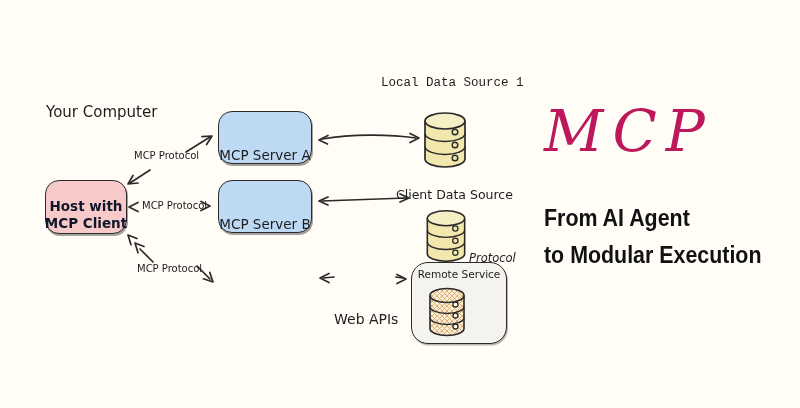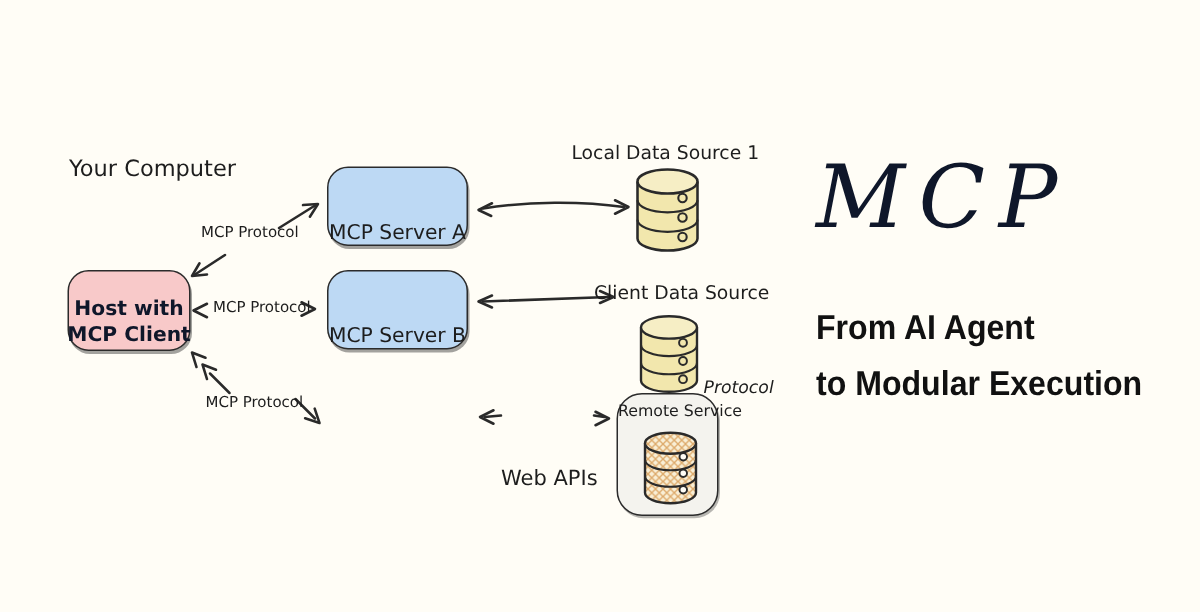--- a/index.html
+++ b/index.html
@@ -30,21 +30,21 @@
   }
 
   .proto { font-size:10px; }
   .ds-label { font-size:12.5px; }
   .internet { font-size:11.5px; font-style:italic; }
   .webapis { font-size:14px; }
   .remote-label { font-size:10.5px; width:100%; text-align:center; }
 
   .mcp-title {
     font-family:"DejaVu Serif", serif; font-style:italic;
-    font-size:58px; letter-spacing:9px; color:#0f172a; line-height:1;
+    font-size:58px; letter-spacing:9px; color:#be185d; line-height:1;
   }
   .subtitle {
     font-weight:bold; font-size:23px; line-height:37px; color:#111;
     letter-spacing:0px; transform:scaleX(0.93); transform-origin:left top;
     white-space:nowrap;
   }
 
   svg { display:block; }
 </style>
 </head>
@@ -99,21 +99,21 @@
   <div class="abs hand proto" style="left:142px; top:200px;">MCP Protocol</div>
   <div class="abs hand proto" style="left:137px; top:263px;">MCP Protocol</div>
 
   <div class="abs node server hand" style="left:218px; top:111px;">
     <div>MCP Server A</div>
   </div>
   <div class="abs node server hand" style="left:218px; top:180px;">
     <div>MCP Server B</div>
   </div>
 
-  <div class="abs hand ds-label" style="left:381px; top:94px;">Local Data Source 1</div>
+  <div class="abs hand ds-label" style="left:381px; top:76px;font-family:Liberation Mono, monospace;">Local Data Source 1</div>
   <div class="abs hand ds-label" style="left:396px; top:187px;">Client Data Source</div>
   <div class="abs hand internet" style="left:469px; top:251px;">Protocol</div>
   <div class="abs hand webapis" style="left:334px; top:268px;margin-top:43px;">Web APIs</div>
 
   <svg class="abs" style="left:422px; top:110px;" width="46" height="60" viewBox="0 0 46 60">
     <path d="M3,11 v38 a20,8 0 0 0 40,0 v-38" fill="#f2e7ad" stroke="#2a2a2a" stroke-width="1.7"></path>
     <ellipse cx="23" cy="11" rx="20" ry="8" fill="#f6eec5" stroke="#2a2a2a" stroke-width="1.7"></ellipse>
     <path d="M3,23.5 a20,8 0 0 0 40,0" fill="none" stroke="#2a2a2a" stroke-width="1.5"></path>
     <path d="M3,36.5 a20,8 0 0 0 40,0" fill="none" stroke="#2a2a2a" stroke-width="1.5"></path>
     <circle cx="33" cy="22" r="2.8" fill="none" stroke="#2a2a2a" stroke-width="1.4"></circle>
@@ -124,21 +124,21 @@
   <svg class="abs" style="left:424px; top:208px;" width="44" height="56" viewBox="0 0 46 60">
     <path d="M3,11 v38 a20,8 0 0 0 40,0 v-38" fill="#f2e7ad" stroke="#2a2a2a" stroke-width="1.7"></path>
     <ellipse cx="23" cy="11" rx="20" ry="8" fill="#f6eec5" stroke="#2a2a2a" stroke-width="1.7"></ellipse>
     <path d="M3,23.5 a20,8 0 0 0 40,0" fill="none" stroke="#2a2a2a" stroke-width="1.5"></path>
     <path d="M3,36.5 a20,8 0 0 0 40,0" fill="none" stroke="#2a2a2a" stroke-width="1.5"></path>
     <circle cx="33" cy="22" r="2.8" fill="none" stroke="#2a2a2a" stroke-width="1.4"></circle>
     <circle cx="33" cy="35" r="2.8" fill="none" stroke="#2a2a2a" stroke-width="1.4"></circle>
     <circle cx="33" cy="48" r="2.8" fill="none" stroke="#2a2a2a" stroke-width="1.4"></circle>
   </svg>
 
-  <div class="abs remote-box" style="left:411px; top:262px; width:68px; height:82px;">
+  <div class="abs remote-box" style="left:411px; top:262px; width:96px; height:82px;">
     <div class="hand remote-label" style="margin-top:5px;">Remote Service</div>
   </div>
 
   <svg class="abs" style="left:427px; top:286px;" width="40" height="54" viewBox="0 0 40 54">
     <defs>
       <pattern id="hatch" width="5" height="5" patternUnits="userSpaceOnUse">
         <rect width="5" height="5" fill="#f9efd6"></rect>
         <path d="M0,0 L5,5 M5,0 L0,5" stroke="#ddaa6b" stroke-width="0.9"></path>
       </pattern>
     </defs>

